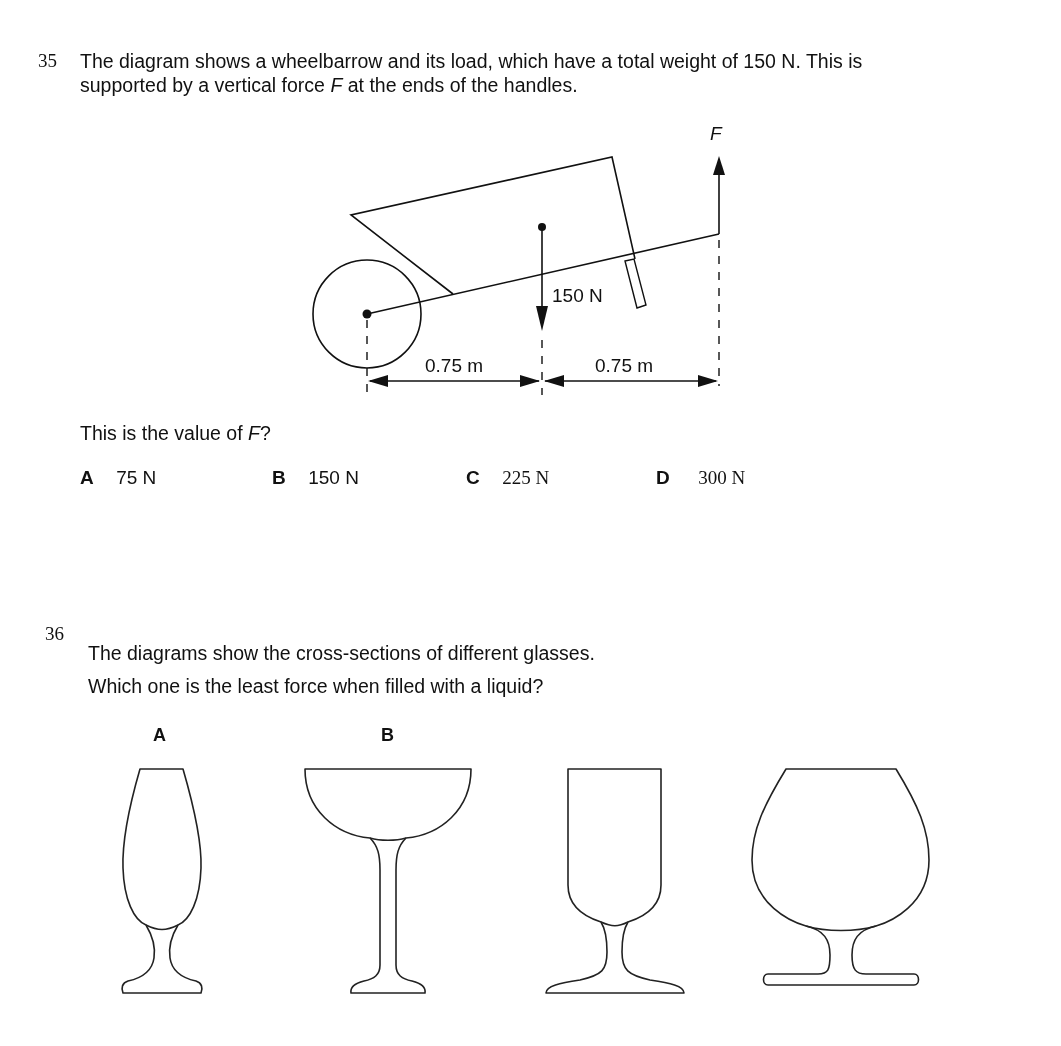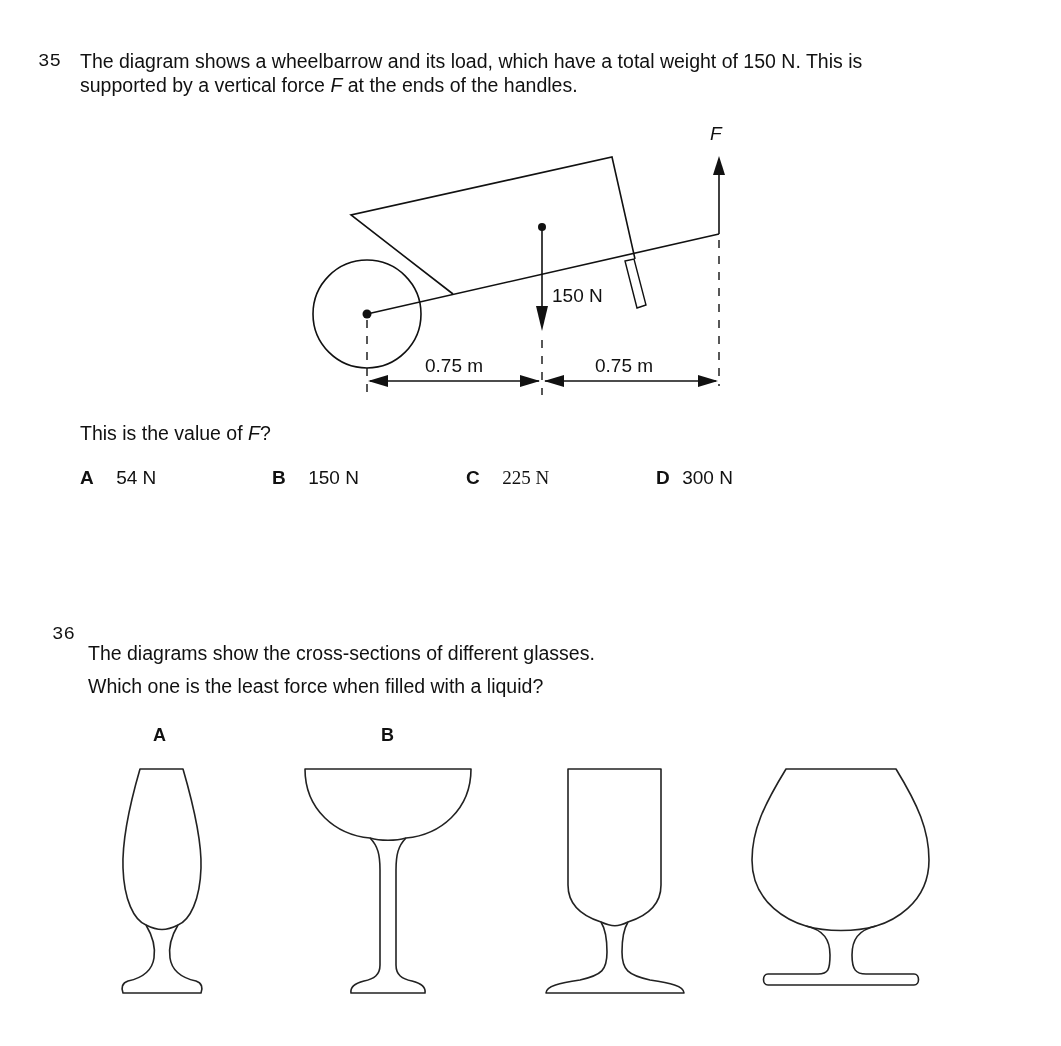--- a/index.html
+++ b/index.html
@@ -1,19 +1,19 @@
 <!DOCTYPE html>
 <html><head>
   <meta charset="utf-8">
   <style>
     html, body { margin: 0; padding: 0; background: #ffffff; }
     body { width: 1061px; height: 1046px; position: relative; overflow: hidden;
            font-family: "Liberation Sans", sans-serif; color: #111; }
     .abs { position: absolute; }
-    .qnum { font-family: Liberation Mono, monospace; font-size: 19px; }
+    .qnum { font-family: Liberation Serif, serif; font-size: 19px; }
     .qtext { font-size: 19.5px; line-height: 24px; text-align: center; }
     .justify { text-align: justify; text-align-last: left; }
     .opt-letter { font-weight: bold; font-size: 19px; }
     .opt-val { font-size: 19px; }
     .lbl { font-weight: bold; font-size: 18px; }
     .ital { font-style: italic; }
   </style>
 </head>
 <body>
 
@@ -61,36 +61,36 @@
 <div class="abs" style="left:552px; top:285px; font-size:19px;">150 N</div>
 <div class="abs" style="left:425px; top:355px; font-size:19px;">0.75 m</div>
 <div class="abs" style="left:595px; top:355px; font-size:19px;">0.75 m</div>
 
 <div class="abs qtext" style="left:80px; top:421px;">
   <span>This is the value of </span><span class="ital">F</span><span>?</span>
 </div>
 
 <div class="abs" style="left:80px; top:467px;">
   <span class="opt-letter">A</span>
-  <span class="opt-val" style="margin-left:18px;">54 N</span>
+  <span class="opt-val" style="margin-left:18px;">75 N</span>
 </div>
 <div class="abs" style="left:272px; top:467px;">
   <span class="opt-letter">B</span>
   <span class="opt-val" style="margin-left:18px;">150 N</span>
 </div>
 <div class="abs" style="left:466px; top:467px;">
   <span class="opt-letter">C</span>
   <span class="opt-val" style="margin-left:18px;font-family:Liberation Serif, serif;">225 N</span>
 </div>
 <div class="abs" style="left:656px; top:467px;">
   <span class="opt-letter">D</span>
-  <span class="opt-val" style="margin-left:8px;">300 N</span>
+  <span class="opt-val" style="margin-left:24px;font-family:Liberation Serif, serif;">300 N</span>
 </div>
 
-<div class="abs qnum" style="left:52px; top:623px;text-align:right;">36</div>
+<div class="abs qnum" style="left:45px; top:623px;text-align:right;">36</div>
 <div class="abs qtext" style="left:88px; top:622px;margin-top:19px;">The diagrams show the cross-sections of different glasses.</div>
 <div class="abs qtext" style="left:88px; top:674px;">Which one is the least force when filled with a liquid?</div>
 <div class="abs lbl" style="left:153px; top:725px;">A</div>
 <div class="abs lbl" style="left:381px; top:725px;">B</div>
 
 <svg class="abs" style="left:0; top:740px;" width="1061" height="290" viewBox="0 740 1061 290">
   <g fill="none" stroke="#222" stroke-width="1.6" stroke-linejoin="round">
 
     <path d="M140,769 L183,769
       C192,800 202,840 201,868

